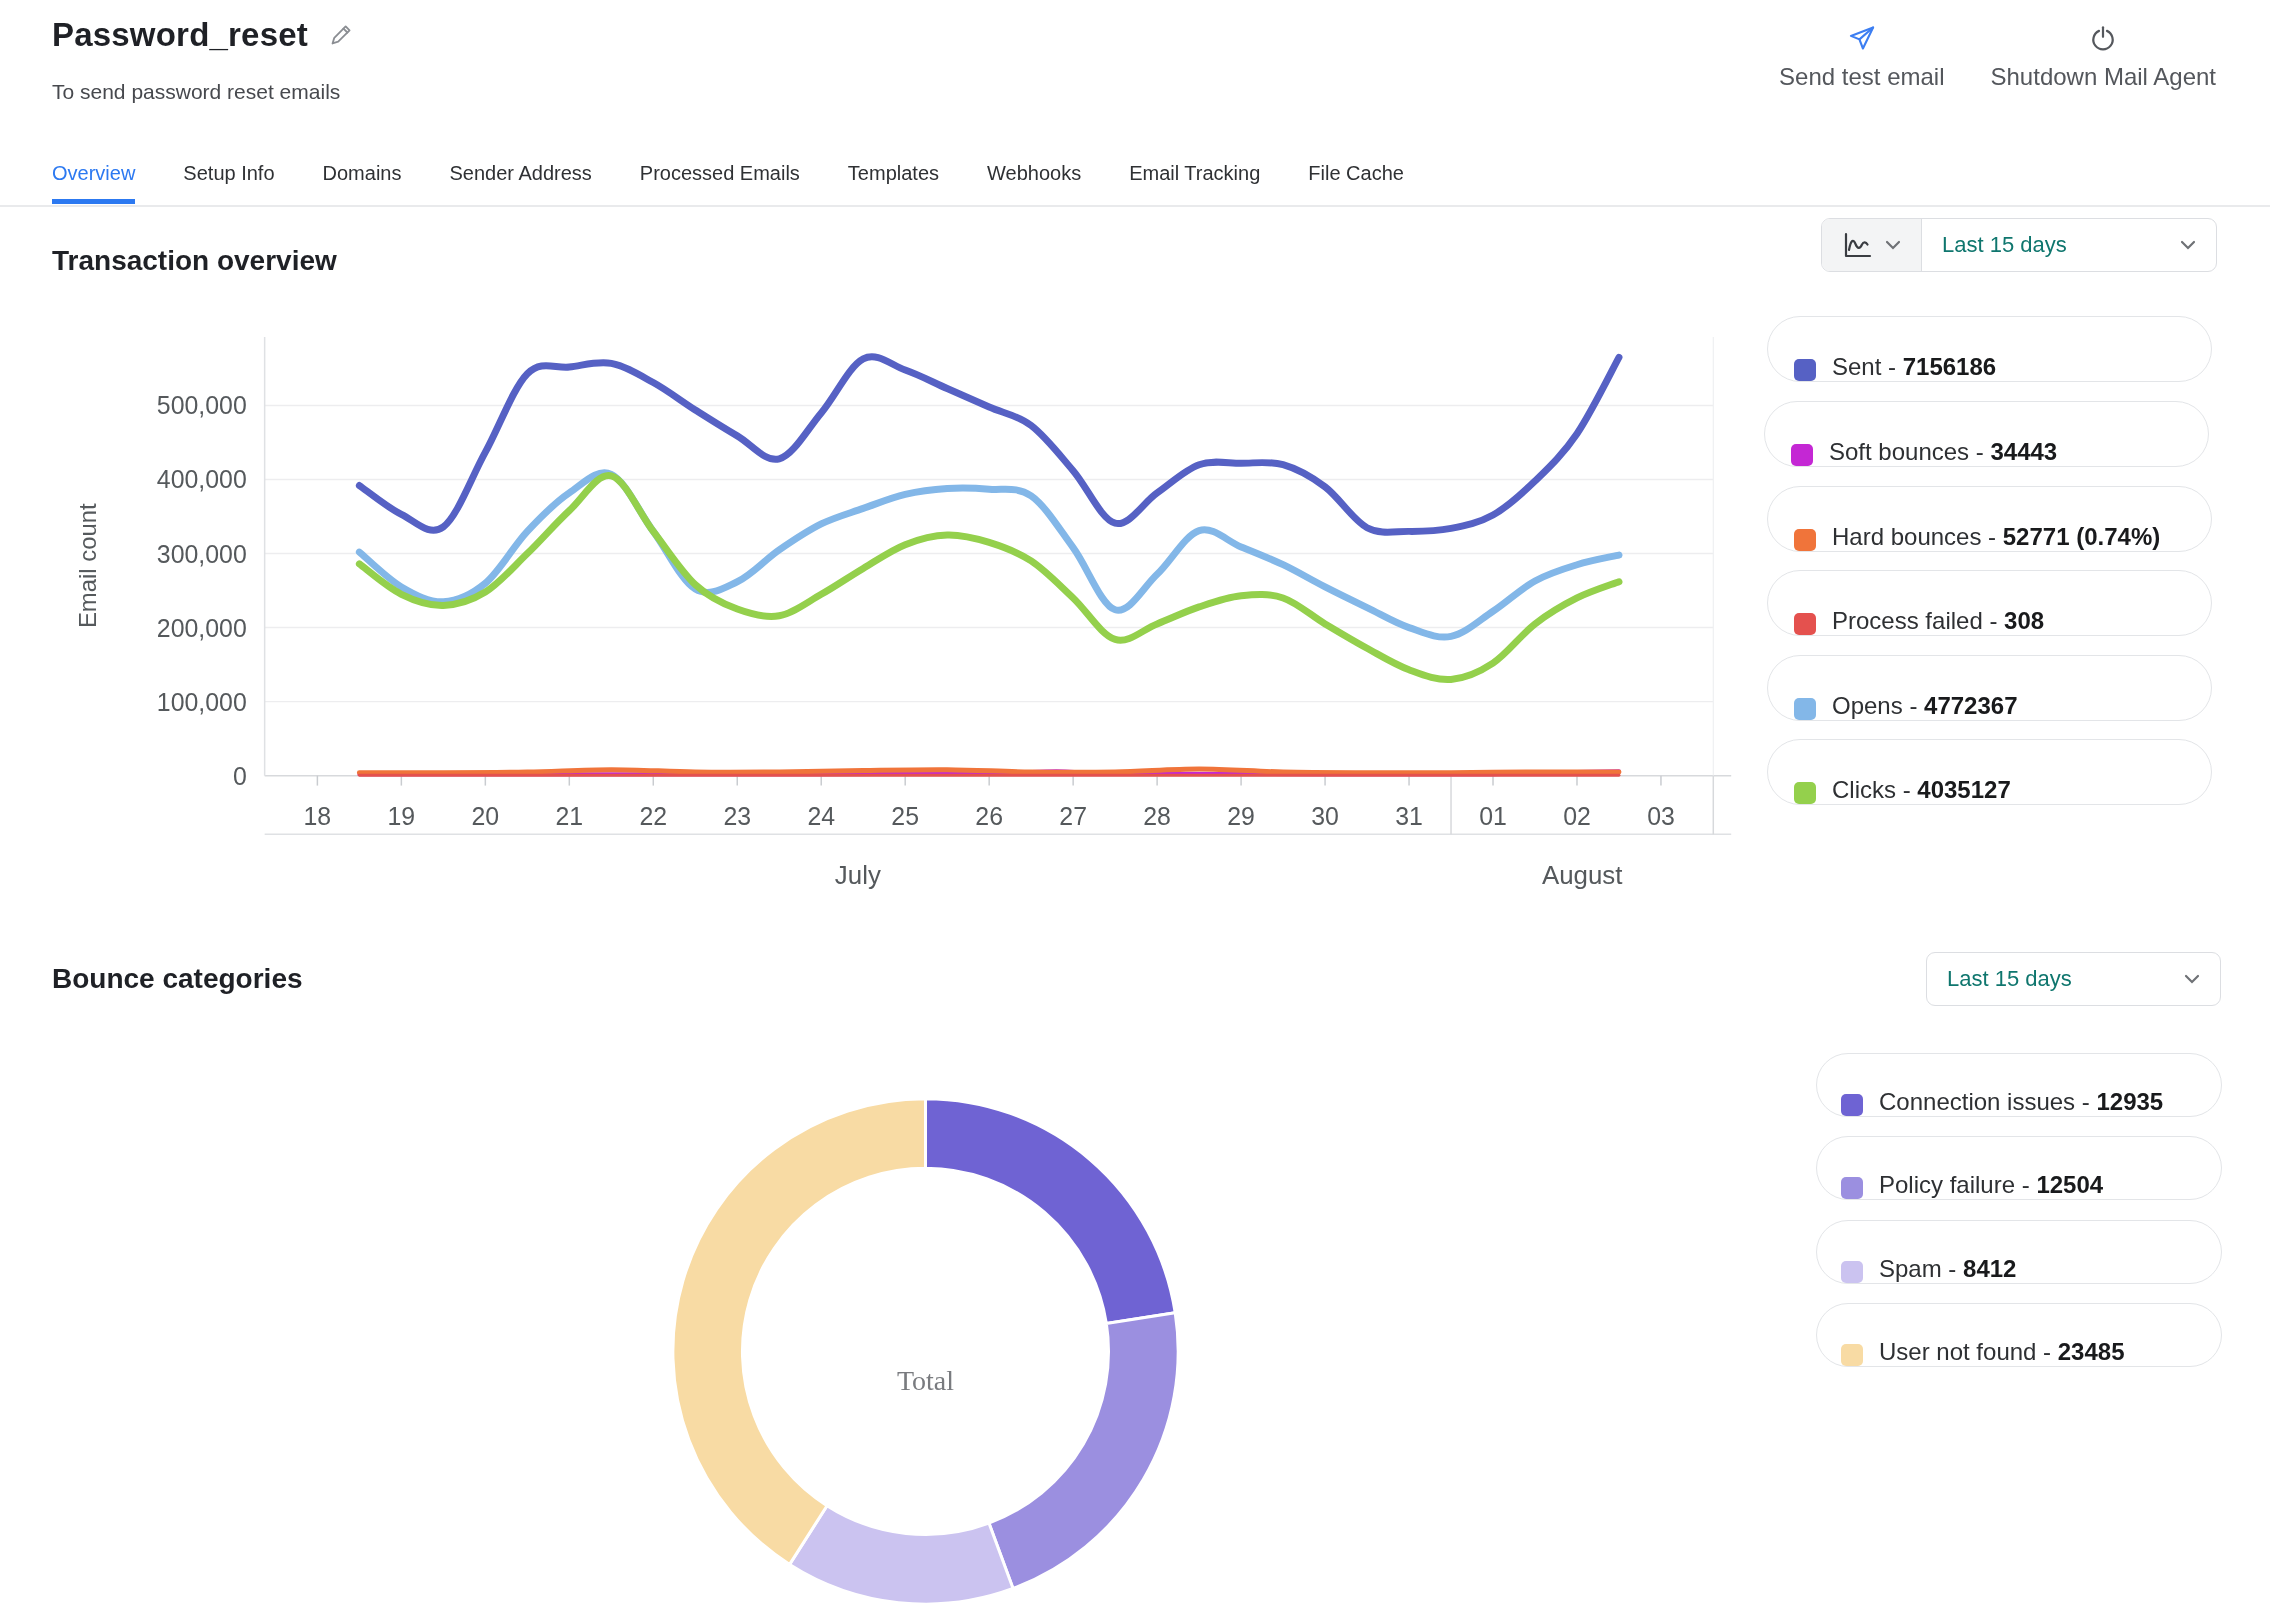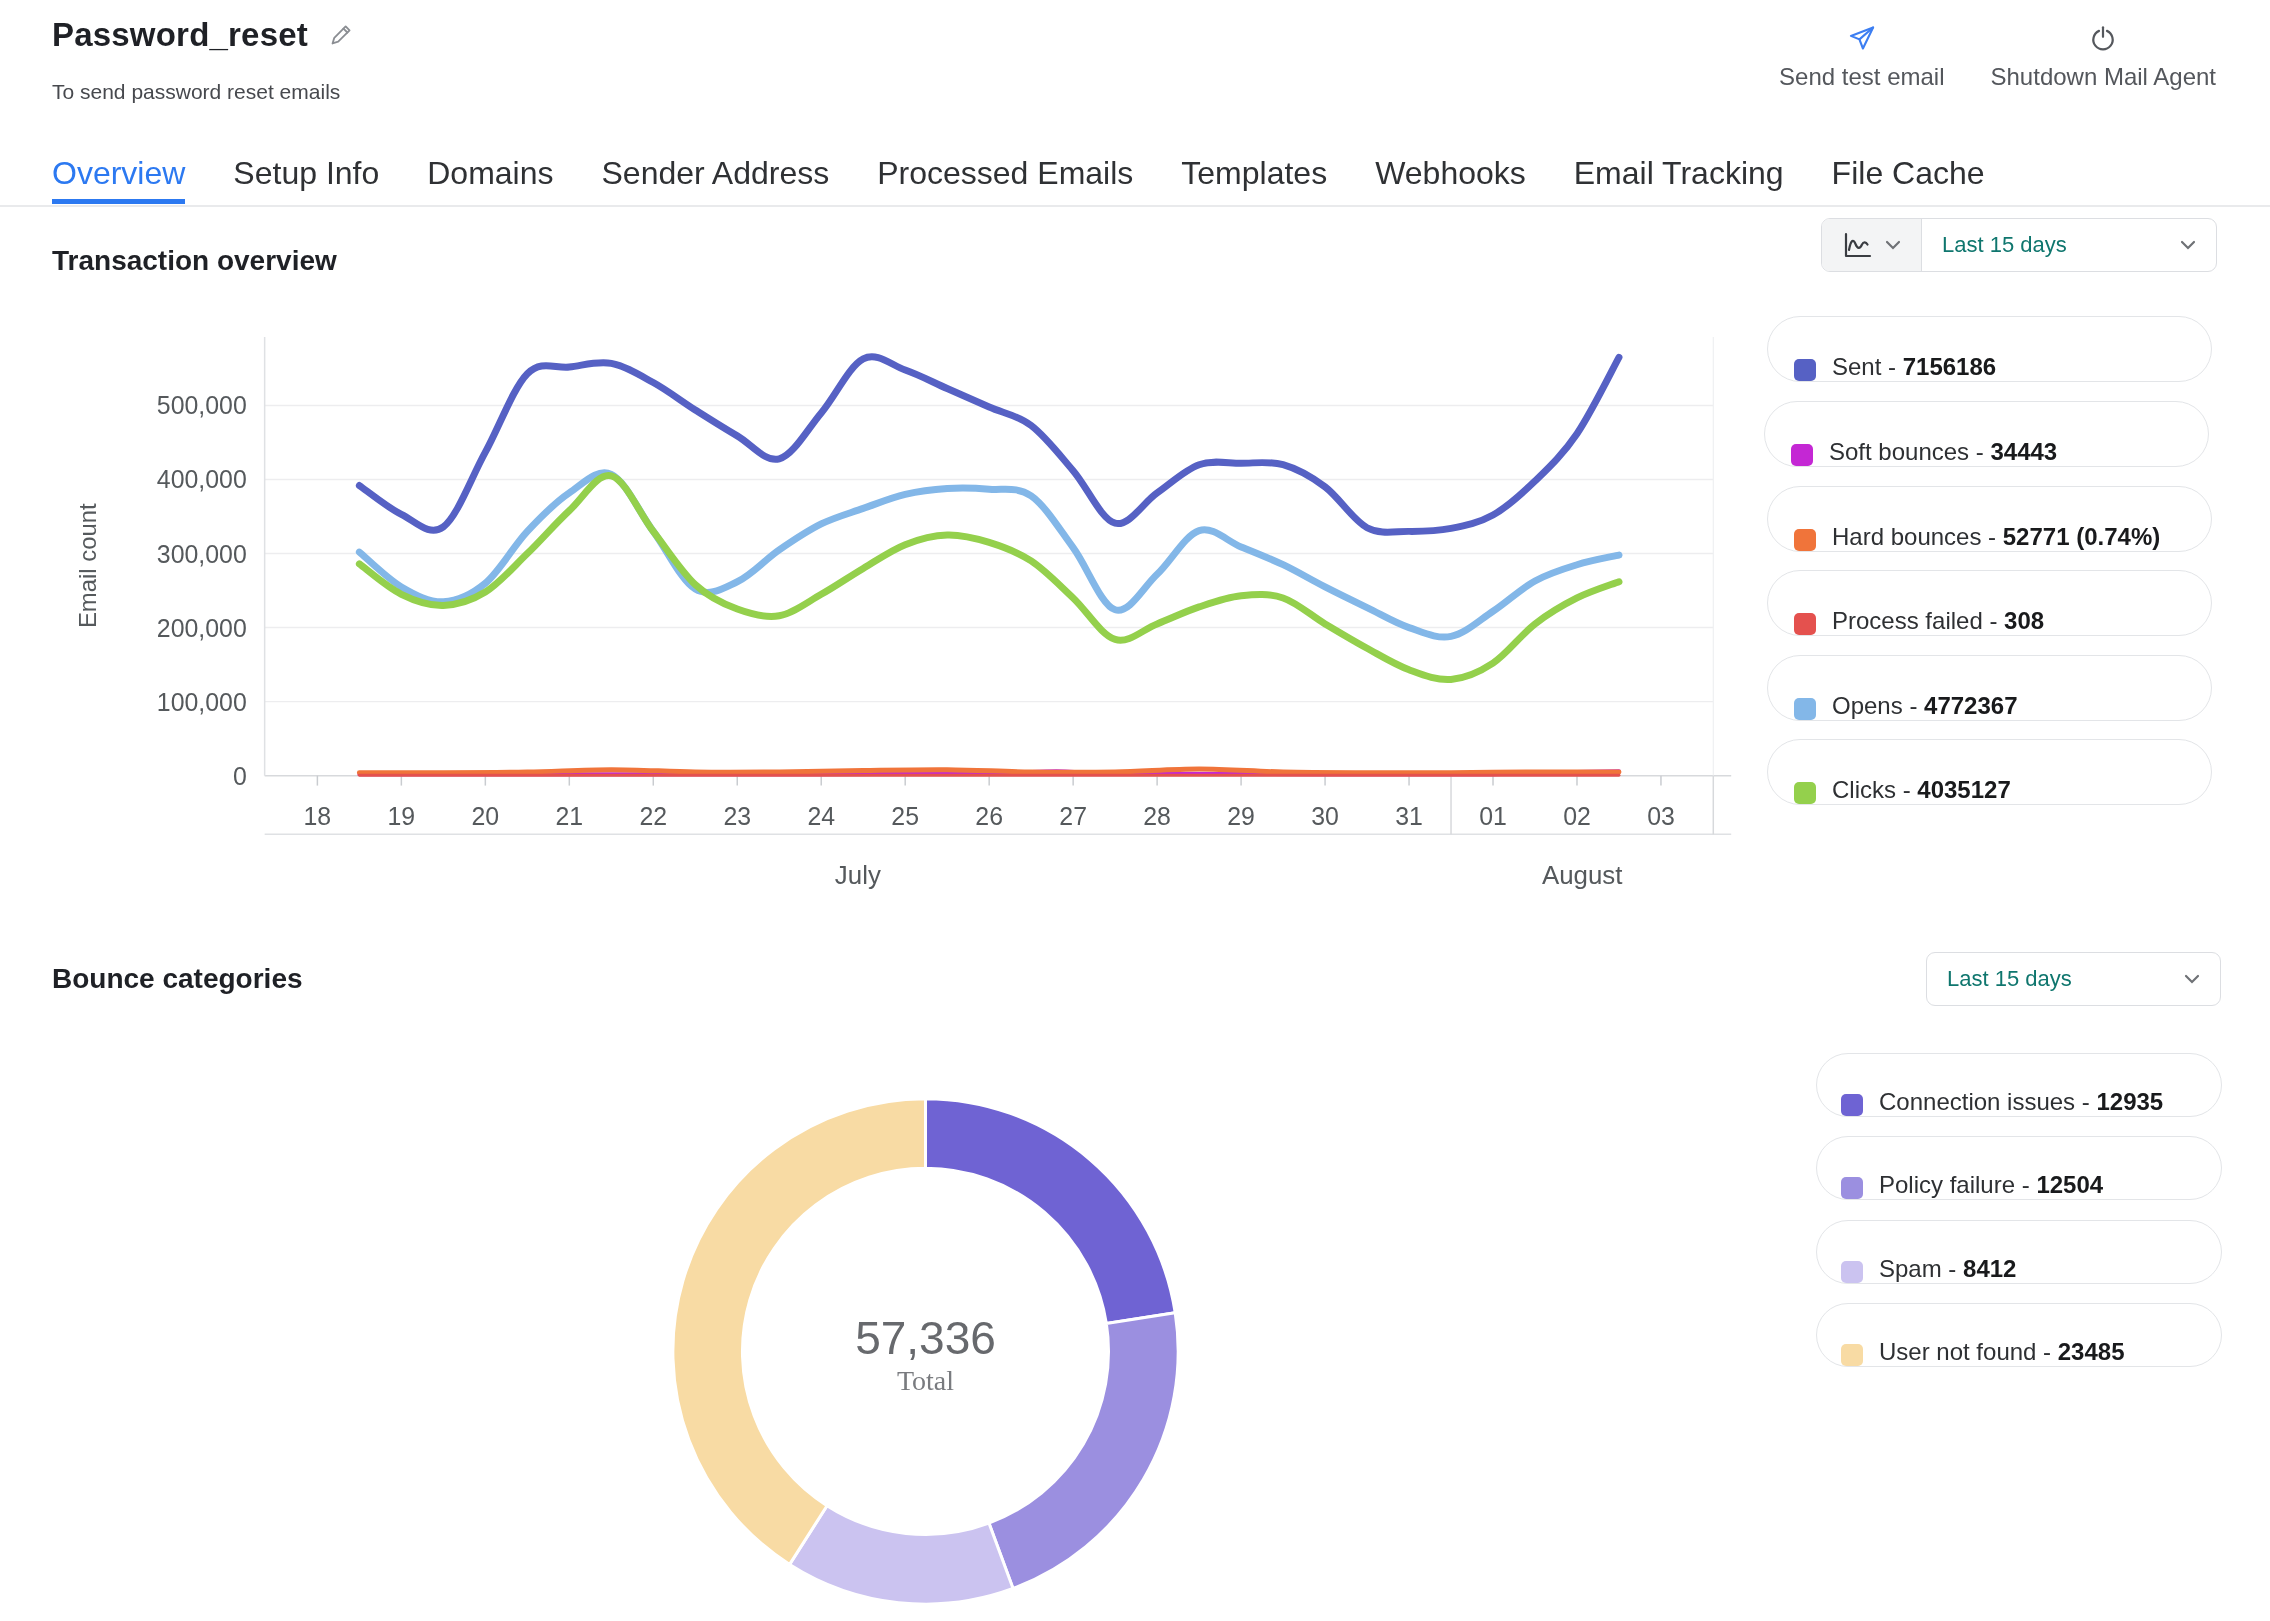--- a/index.html
+++ b/index.html
@@ -11,21 +11,21 @@
   
   .title-row { left:52px; top:16px; display:flex; align-items:center; gap:20px; }
   .page-title { font-size:33px; font-weight:700; color:#1f2126; letter-spacing:0.2px; }
   .icon-btn { display:flex; align-items:center; cursor:pointer; background:none; border:none; }
   .subtitle { left:52px; top:80px; font-size:21px; color:#47494e; }
   .header-actions { top:24px; right:55px; display:flex; align-items:center; gap:46px; }
   .action { display:flex; align-items:center; gap:11px; font-size:24px; color:#54575c; cursor:pointer; background:none; border:none; font-family:inherit;flex-direction:column; }
 
   
   .tabs { left:52px; top:159px; display:flex; gap:48px; }
-  .tab { font-size:32px; line-height:28px; color:#2f3134; padding-bottom:12px; cursor:pointer; white-space:nowrap; }
+  .tab { font-size:20px; line-height:28px; color:#2f3134; padding-bottom:12px; cursor:pointer; white-space:nowrap; }
   .tab.active { color:#2c79f1; border-bottom:5px solid #2c79f1; }
   .tabs-divider { left:0; top:205px; width:2271px; height:2px; background:#e9eaec; }
 
   .section-h { font-size:28px; font-weight:700; color:#1f2126; }
 
   
   .ctrl { position:absolute; display:flex; border:1.5px solid #dcdee2; border-radius:9px; height:54px; background:#fff; overflow:hidden; }
   .ctrl-seg { display:flex; align-items:center; cursor:pointer; }
   .ctrl-seg.gray { width:100px; background:#f3f4f5; border-right:1.5px solid #dcdee2; justify-content:center; gap:11px; }
   .ctrl-seg.white { width:294px; padding:0 20px; justify-content:space-between; }
@@ -221,21 +221,20 @@
         <path d="M2 2 L8 8 L14 2"></path>
       </svg>
   </div>
 
   <svg id="donut-chart" class="abs" style="left:617px; top:1045px;" width="617" height="577" viewBox="0 0 620 580">
       <path d="M310.0 54.0 A254 254 0 0 1 561.0 269.2 L491.8 279.9 A184 184 0 0 0 310.0 124.0 Z" fill="#6f63d3" stroke="#ffffff" stroke-width="3" stroke-linejoin="round"></path>
       <path d="M561.0 269.2 A254 254 0 0 1 398.0 546.3 L373.8 480.6 A184 184 0 0 0 491.8 279.9 Z" fill="#9b8fe0" stroke="#ffffff" stroke-width="3" stroke-linejoin="round"></path>
       <path d="M398.0 546.3 A254 254 0 0 1 173.4 522.1 L211.0 463.1 A184 184 0 0 0 373.8 480.6 Z" fill="#cbc3f0" stroke="#ffffff" stroke-width="3" stroke-linejoin="round"></path>
       <path d="M173.4 522.1 A254 254 0 0 1 310.0 54.0 L310.0 124.0 A184 184 0 0 0 211.0 463.1 Z" fill="#f8dba4" stroke="#ffffff" stroke-width="3" stroke-linejoin="round"></path>
     </svg>
-  <div class="abs donut-total">57,336</div>
   <div class="abs donut-total-label">Total</div>
 
   <div id="bounce-legend">
       <div class="pill" style="left: 1816px; top: 1053px; width: 406px; height: 64px; padding-left: 24px;">
         <span class="sw" style="background: rgb(110, 99, 211);"></span>
         <span class="lab">Connection issues - <b>12935</b></span>
       </div>
       <div class="pill" style="left: 1816px; top: 1136px; width: 406px; height: 64px; padding-left: 24px;">
         <span class="sw" style="background: rgb(155, 143, 224);"></span>
         <span class="lab">Policy failure - <b>12504</b></span>

